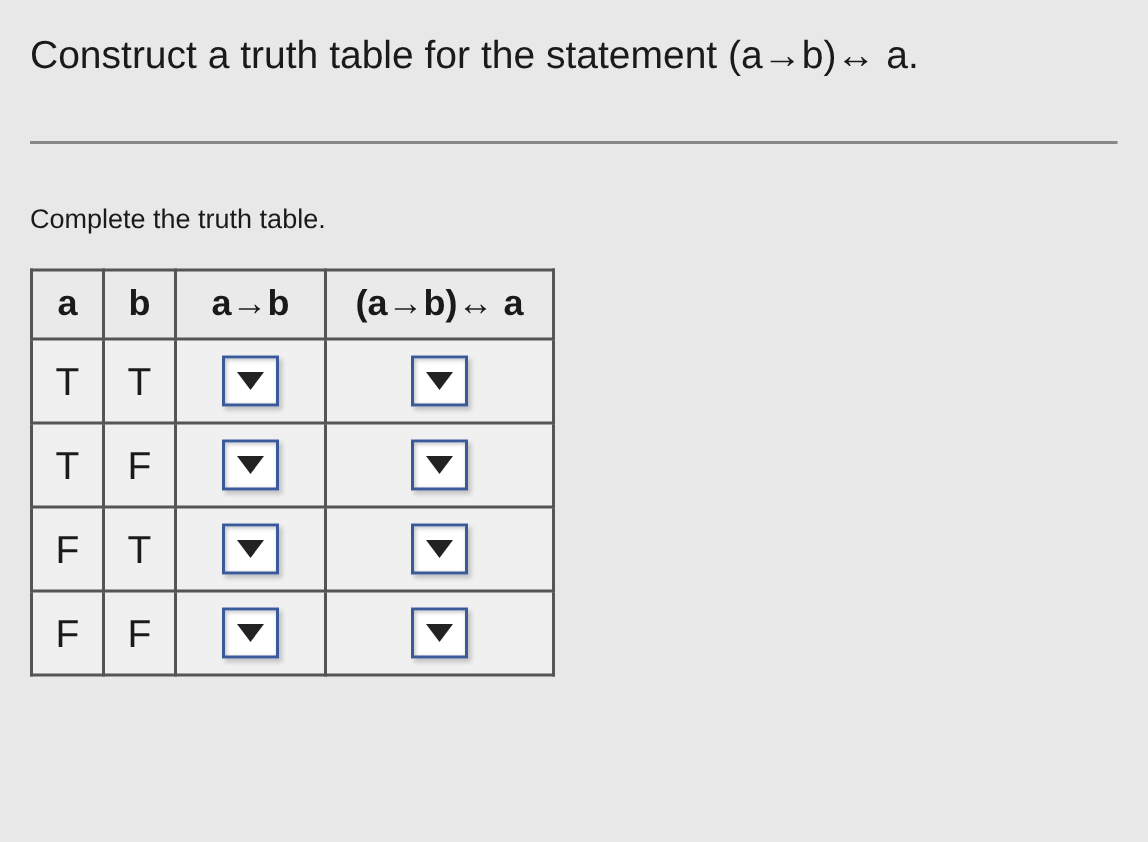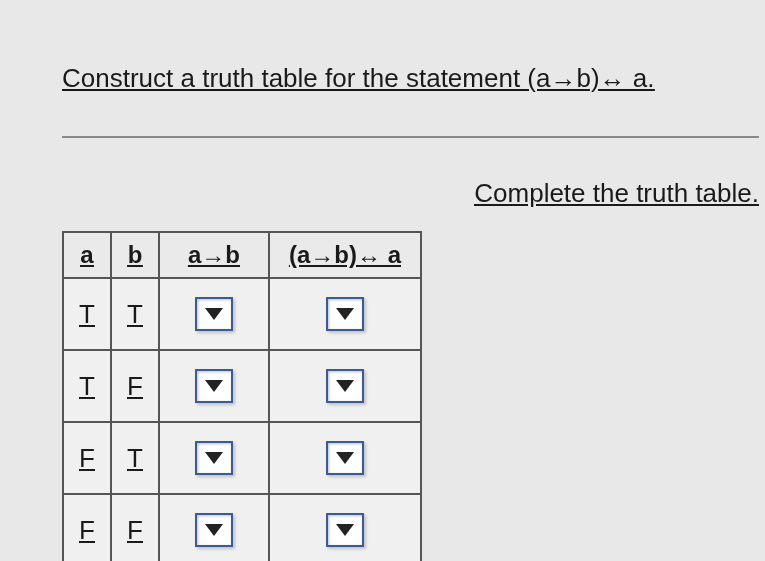--- a/index.html
+++ b/index.html
@@ -1,42 +1,40 @@
 <!DOCTYPE html>
 <html><head>
   <meta charset="utf-8">
   <style>
     * {
       box-sizing: border-box;
-      margin: 14px;
+      margin: 0;
       padding: 0;
-      text-decoration: underline;
     }
     body {
       width: 765px;
       height: 561px;
       background: #e8e8e8;
       font-family: Arial, sans-serif;
       padding: 18px 20px;
       color: #1a1a1a;
     }
     .prompt-text {
       font-size: 26px;
       line-height: 1.4;
       margin-bottom: 40px;
     }
     .divider {
       border: none;
       border-top: 2px solid #888;
       margin-bottom: 40px;
     }
     .instruction-text {
-      font-size: 26px;
+      font-size: 18px;
       margin-bottom: 22px;
-      text-align: right;
     }
     table.truth-table {
       border-collapse: collapse;
       background: #f0f0f0;
     }
     table.truth-table th,
     table.truth-table td {
       border: 2px solid #555;
       text-align: center;
       font-size: 24px;
@@ -46,21 +44,21 @@
     table.truth-table th {
       font-weight: bold;
       padding: 8px 14px;
       background: #eaeaea;
     }
     table.truth-table th.col-a,
     table.truth-table th.col-b {
       width: 48px;
     }
     table.truth-table th.col-ab {
-      width: 110px;
+      width: 100px;
     }
     table.truth-table th.col-final {
       width: 152px;
     }
     table.truth-table td {
       height: 56px;
       padding: 4px;
     }
     table.truth-table td.val {
       font-size: 26px;

